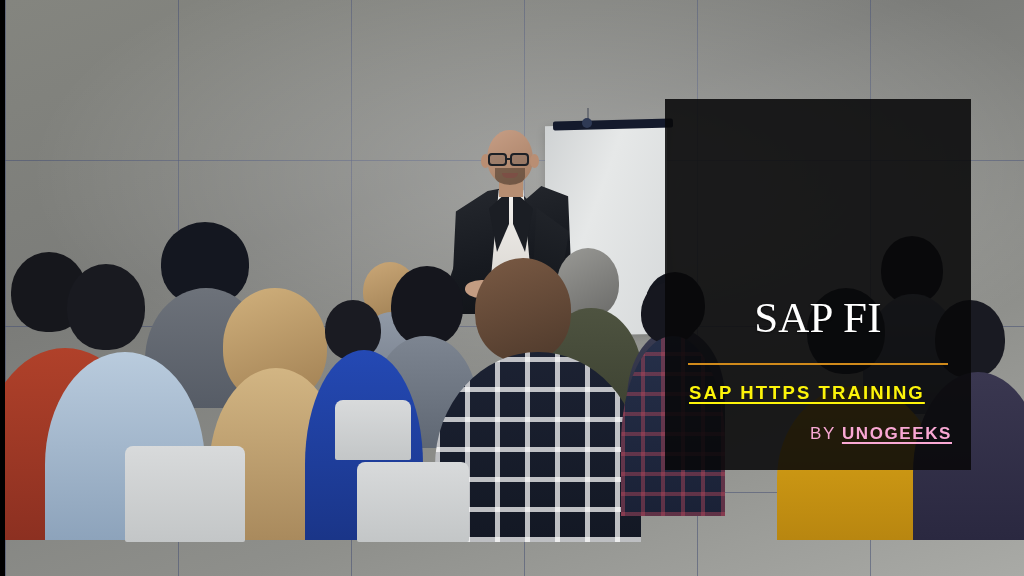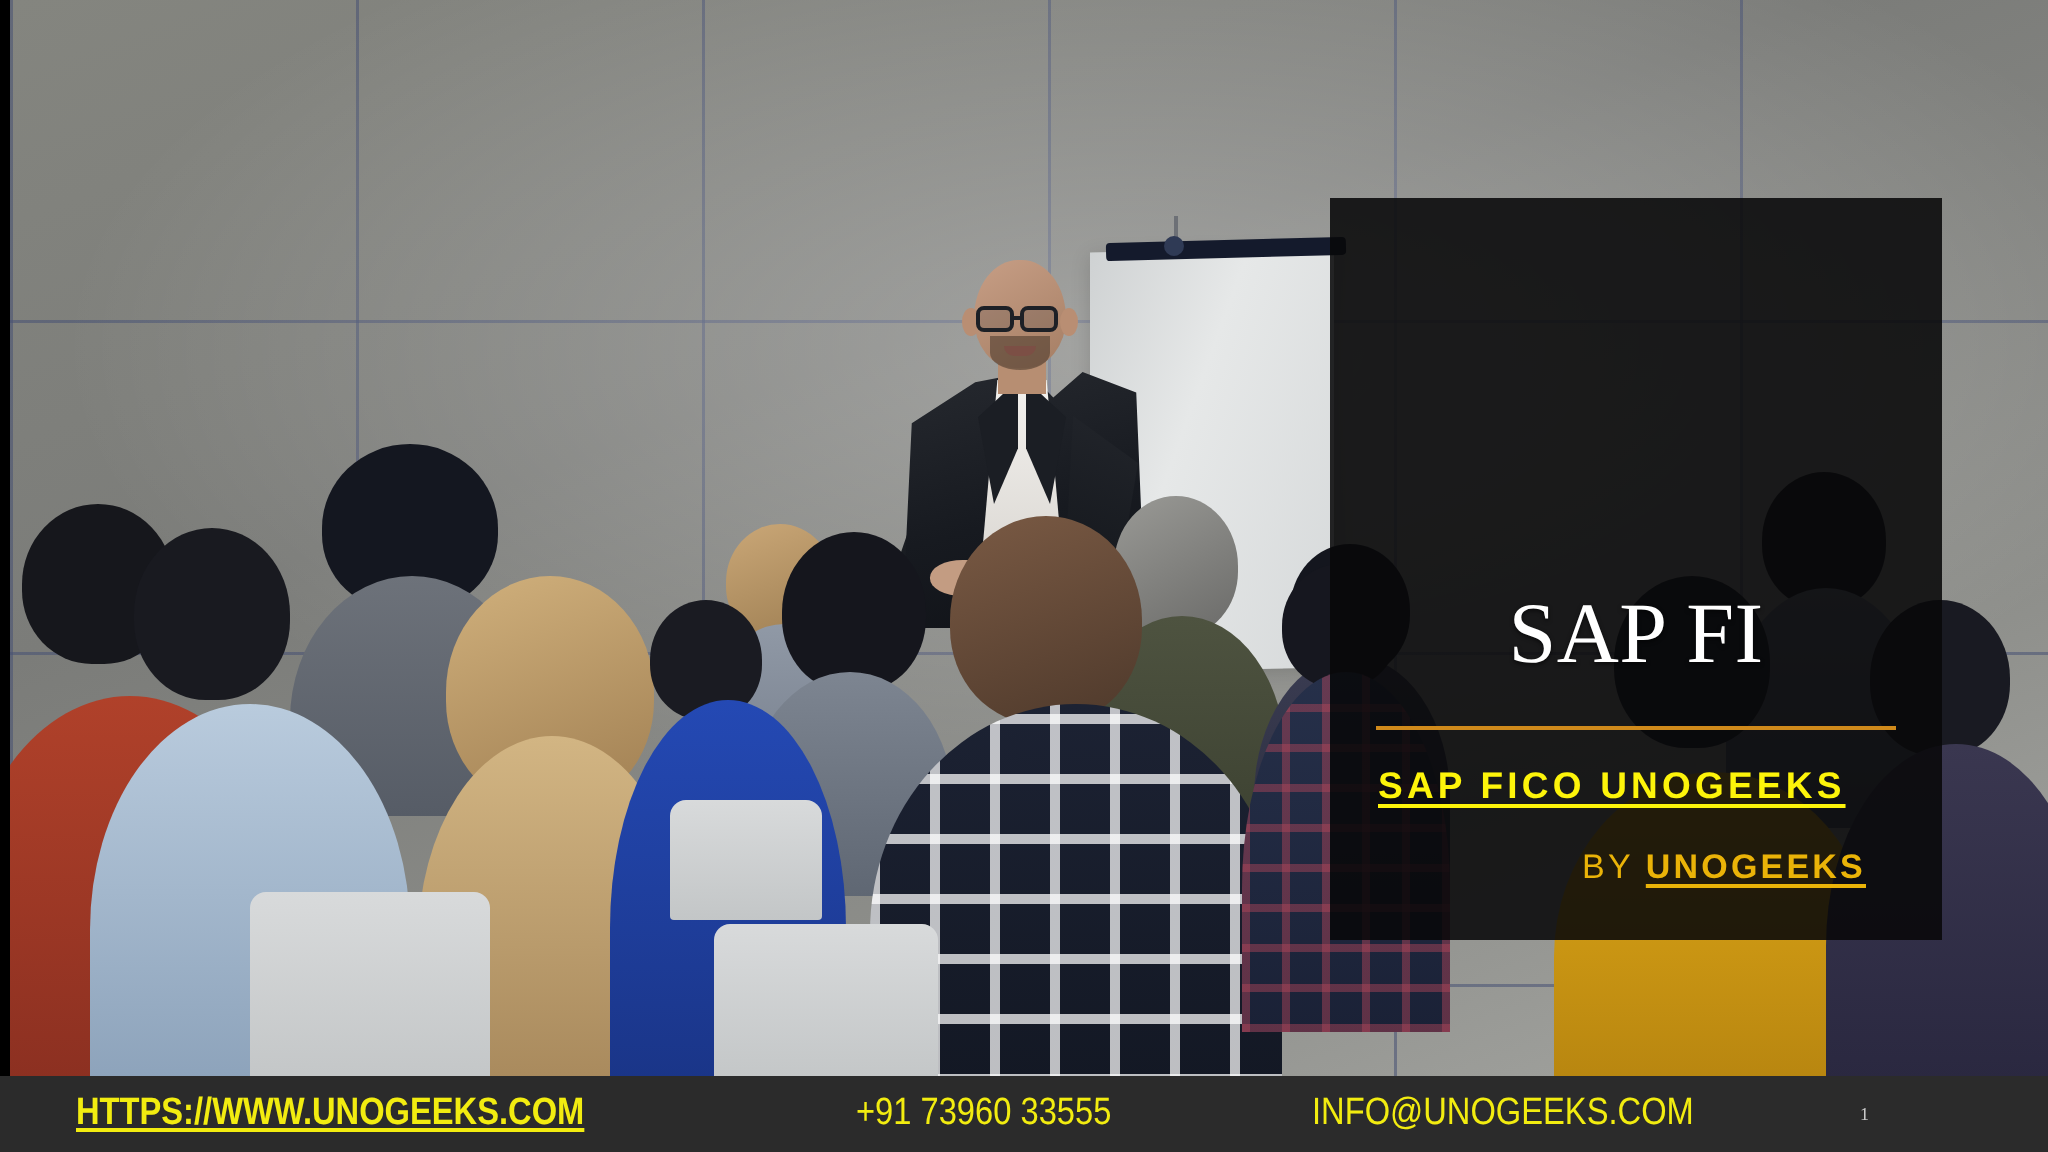--- a/index.html
+++ b/index.html
@@ -197,25 +197,25 @@
     text-decoration: underline;
     text-underline-offset: 3px;
     text-decoration-thickness: 2px;
     text-align: left;
     margin-left: 6px;
     margin-bottom: 20px;
     font-family: "Liberation Sans", sans-serif;
   }
 
   .byline {
-    color: #eab308;
+    color: #f9a8d4;
     font-size: 17px;
     letter-spacing: 1.6px;
     text-align: right;
-    margin-right: 20px;
+    margin-right: 1px;
     font-family: "Liberation Sans", sans-serif;
   }
   .byline .by-word { font-weight: 400; }
   .byline .brand {
     font-weight: 700;
     text-decoration: underline;
     text-underline-offset: 3px;
     text-decoration-thickness: 2px;
   }
 
@@ -381,28 +381,22 @@
   <div class="left-border"></div>
 
   <div class="panel">
 
     <div class="title">
       <div>SAP FI</div>
     </div>
 
     <div class="divider"></div>
 
-    <div class="subtitle">SAP FICO UNOGEEKS</div>
+    <div class="subtitle">SAP HTTPS TRAINING</div>
 
     <div class="byline">
       <span class="by-word">BY</span>
       <span class="brand">UNOGEEKS</span>
     </div>
   </div>
 
-  <div class="footer">
-    <span class="footer-item f-url">HTTPS://WWW.UNOGEEKS.COM</span>
-    <span class="footer-item f-phone">+91 73960 33555</span>
-    <span class="footer-item f-email">INFO@UNOGEEKS.COM</span>
-    <span class="f-page">1</span>
-  </div>
 
 </div>
 
 </body></html>

